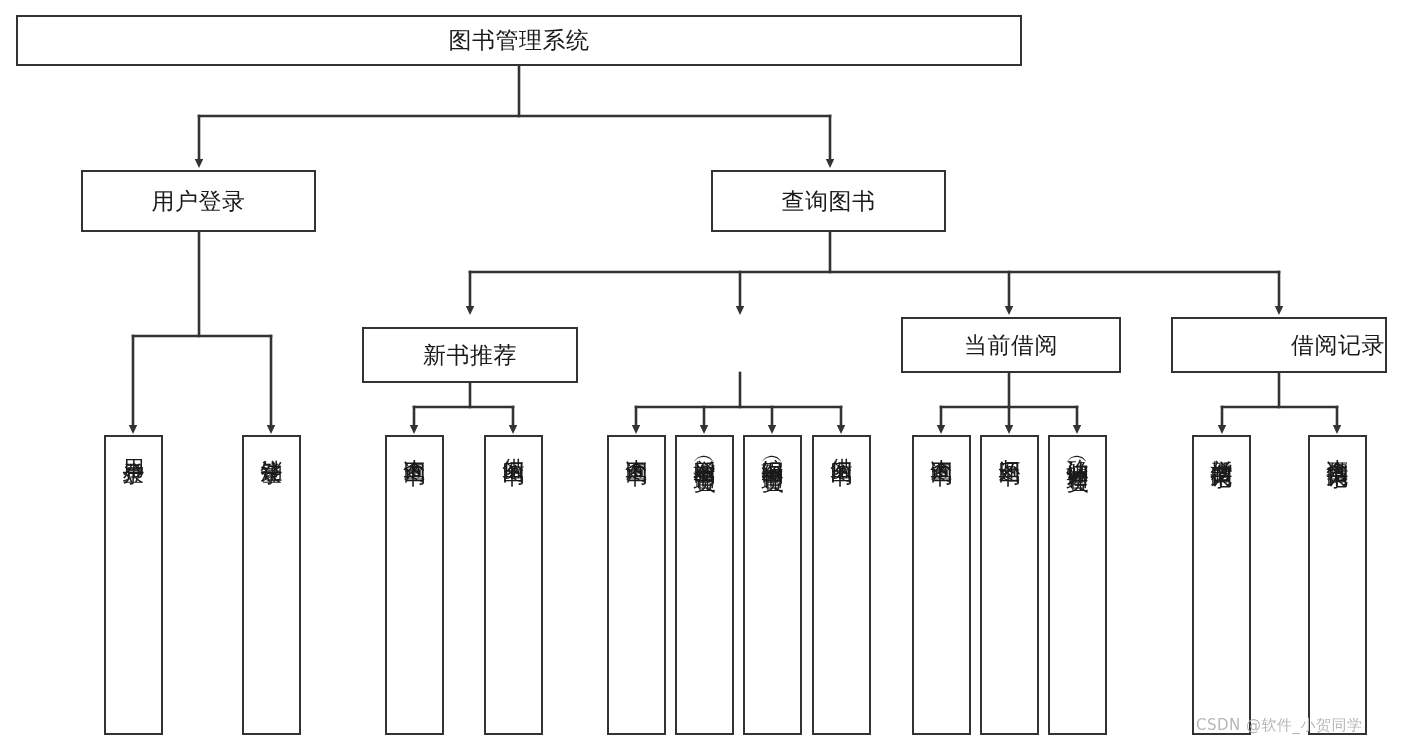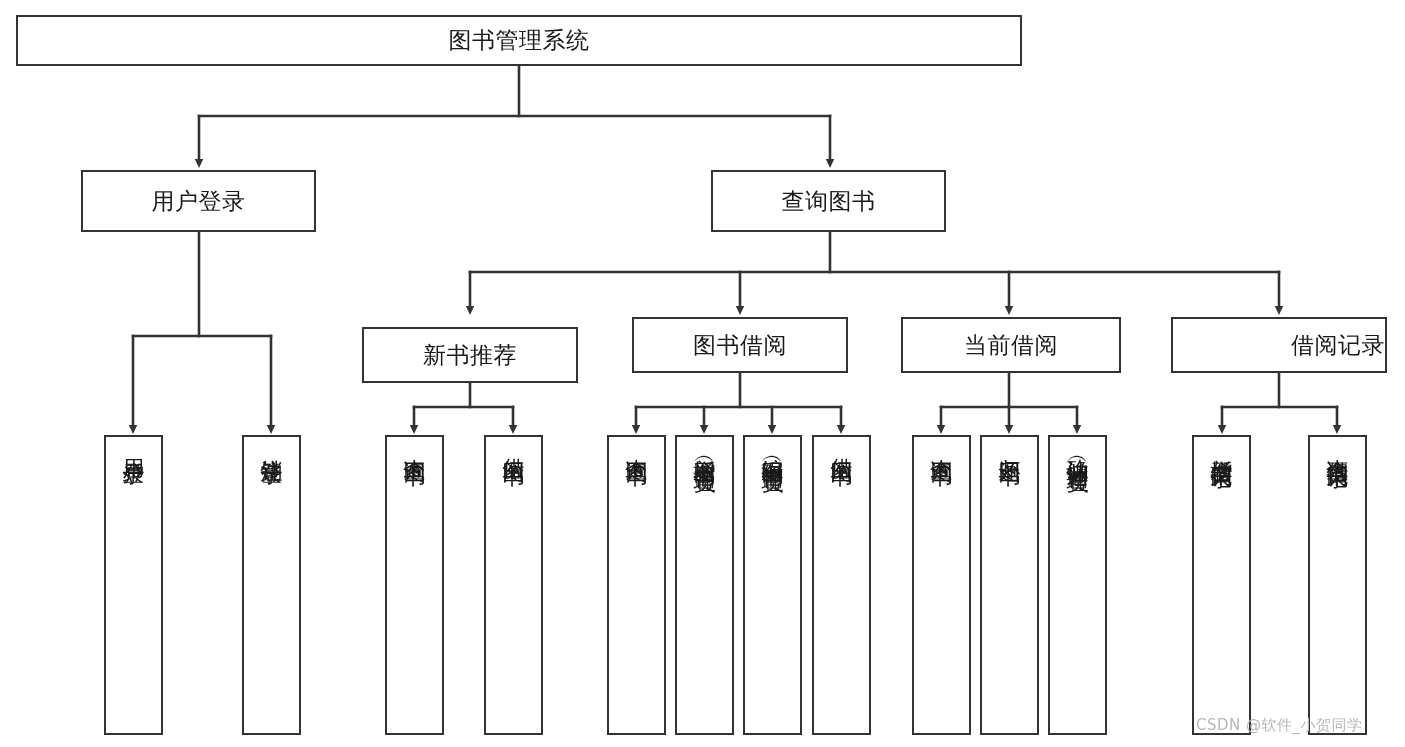--- a/index.html
+++ b/index.html
@@ -132,23 +132,20 @@
   <div class="node h" style="left:81px; top:170px; width:235px; height:62px;">
     <span class="node-label">用户登录</span>
   </div>
   <div class="node h" style="left:711px; top:170px; width:235px; height:62px;">
     <span class="node-label">查询图书</span>
   </div>
 
   <div class="node h" style="left:362px; top:327px; width:216px; height:56px;">
     <span class="node-label">新书推荐</span>
   </div>
-  <div class="node h" style="left:632px; top:317px; width:216px; height:56px;">
-    <span class="node-label">图书借阅</span>
-  </div>
   <div class="node h" style="left:901px; top:317px; width:220px; height:56px;">
     <span class="node-label">当前借阅</span>
   </div>
   <div class="node h" style="left:1171px; top:317px; width:216px; height:56px;justify-content:flex-end;">
     <span class="node-label">借阅记录</span>
   </div>
 
   <div class="node v" style="left:104px; top:435px; width:59px; height:300px;">
     <span class="node-label">用户登录</span>
   </div>

